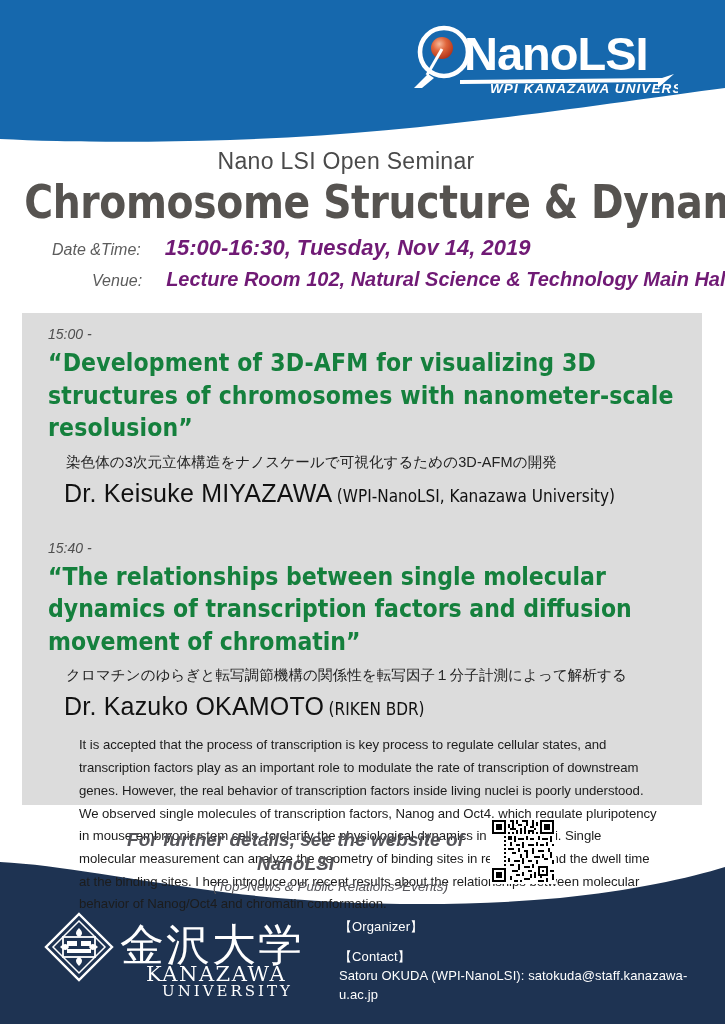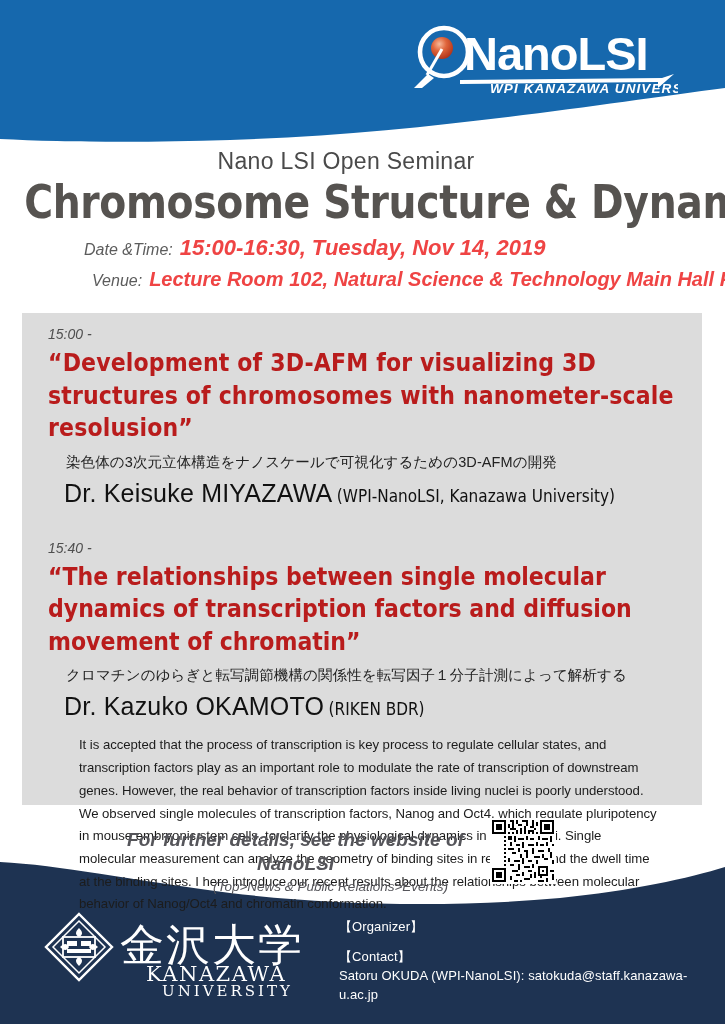--- a/index.html
+++ b/index.html
@@ -66,32 +66,33 @@
   }
 
   .meta-line {
     display: flex;
     align-items: baseline;
     justify-content: flex-start;
     font-style: italic;
     white-space: nowrap;
     margin-top: 8px;
   }
-  #datetime-line { padding-left: 84px; }
+  #datetime-line { padding-left: 52px; }
   #venue-line { padding-left: 92px; margin-top: 7px; }
   .meta-label {
     font-size: 16px;
     color: #5c5c5c;
     font-weight: normal;
     margin-right: 7px;
   }
   .meta-value {
     font-size: 22px;
-    color: #ef4444;
+    color: #701a75;
     font-weight: bold;
+    margin-left: 17px;
   }
   #venue-line .meta-value { font-size: 20px; }
 
   
   #talks-box {
     position: absolute;
     left: 22px;
     top: 313px;
     width: 680px;
     height: 492px;
@@ -105,21 +106,21 @@
   .talk-time {
     font-size: 14px;
     font-style: italic;
     color: #4f4f4f;
     margin-bottom: 5px;
   }
   .talk-title {
     font-family: "Liberation Sans Narrow", "DejaVu Sans Condensed", "Liberation Sans", sans-serif;
     font-size: 24.5px;
     font-weight: bold;
-    color: #b91c1c;
+    color: #15803d;
     line-height: 1.33;
     letter-spacing: 0.15px;
     margin: 0 0 8px 0;
   }
   #talk-2 .talk-title { letter-spacing: 0px; }
   .talk-subtitle-ja {
     font-size: 14.5px;
     color: #222222;
     margin: 0 0 7px 18px;
     letter-spacing: 0.1px;

